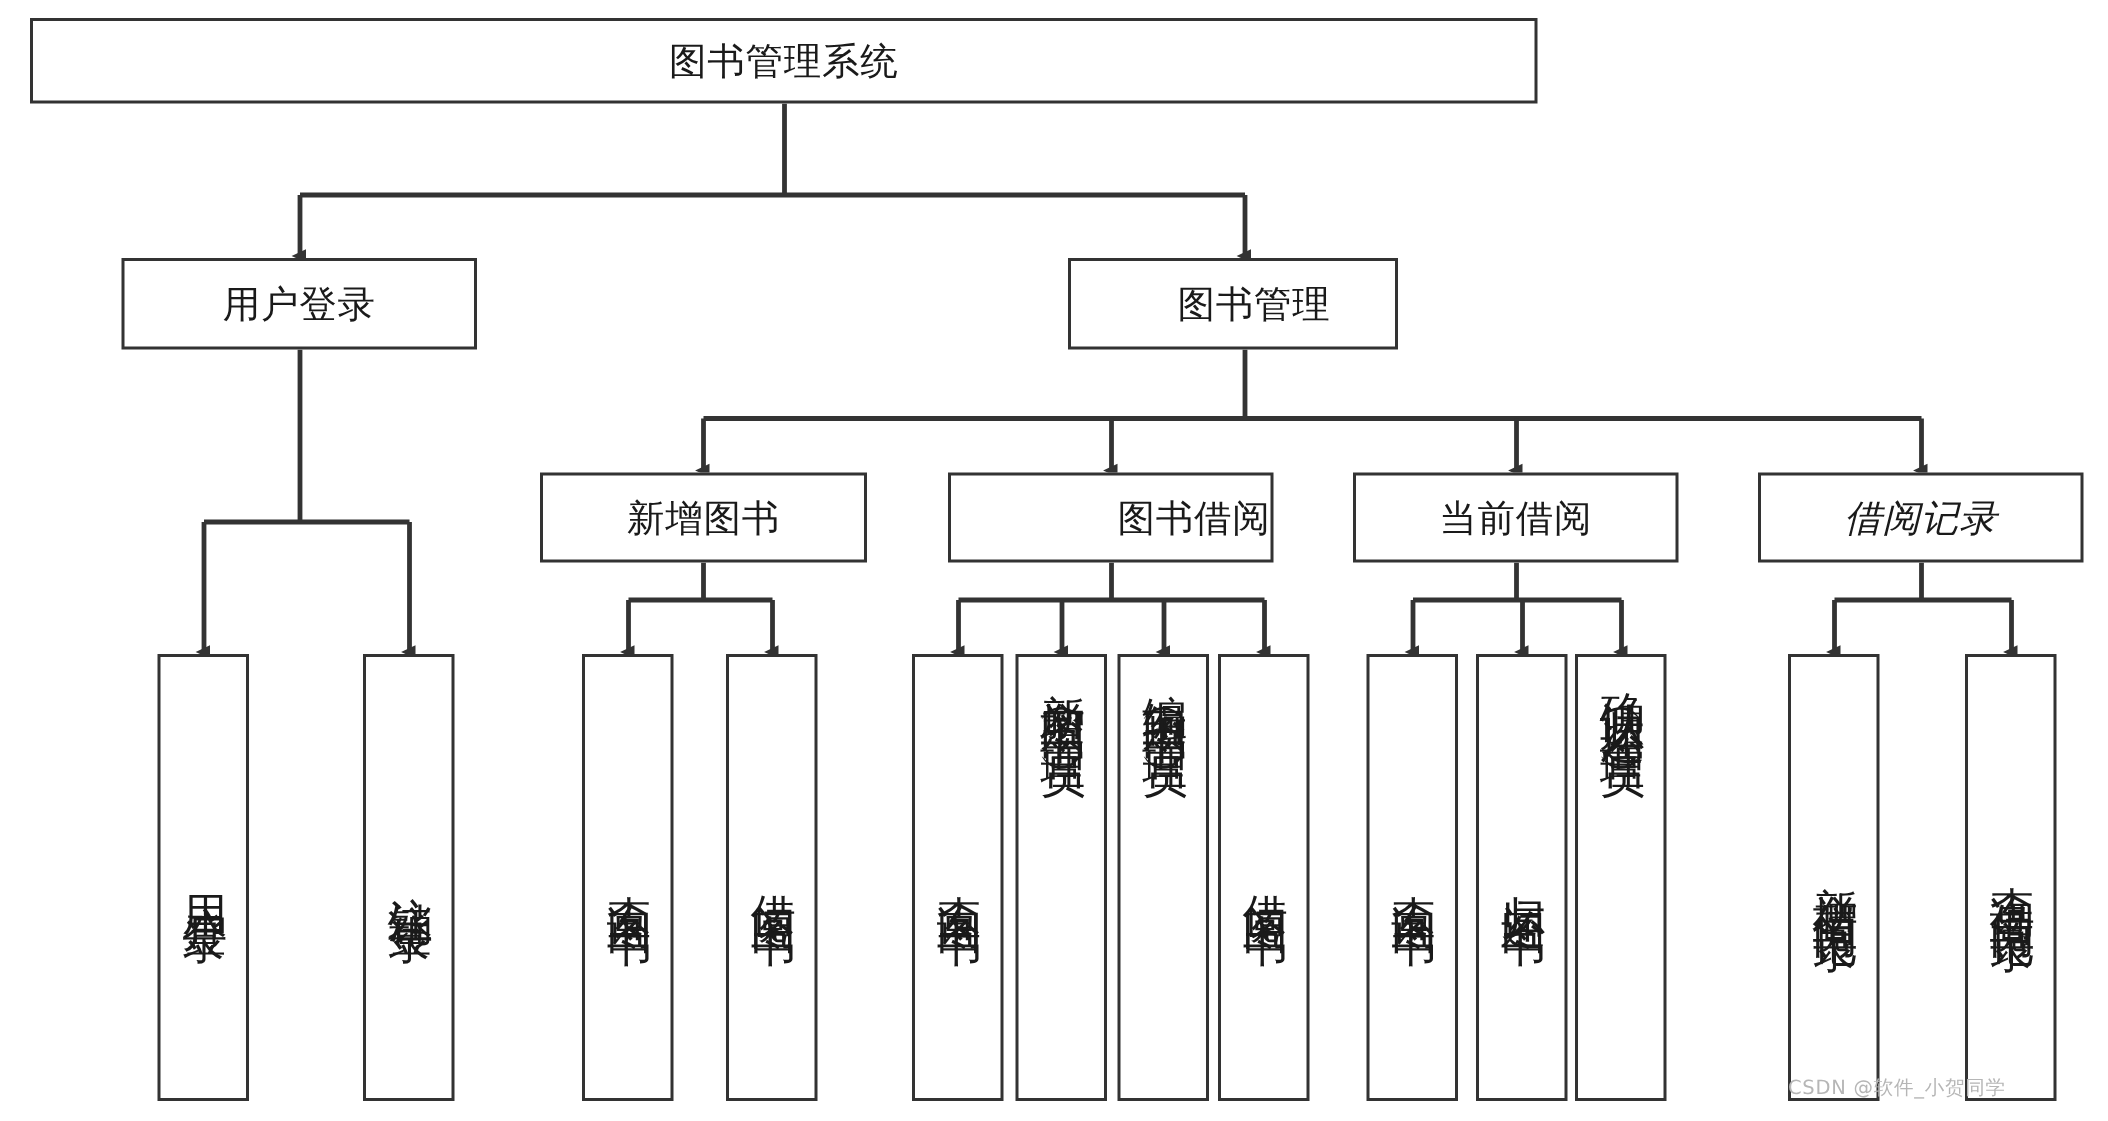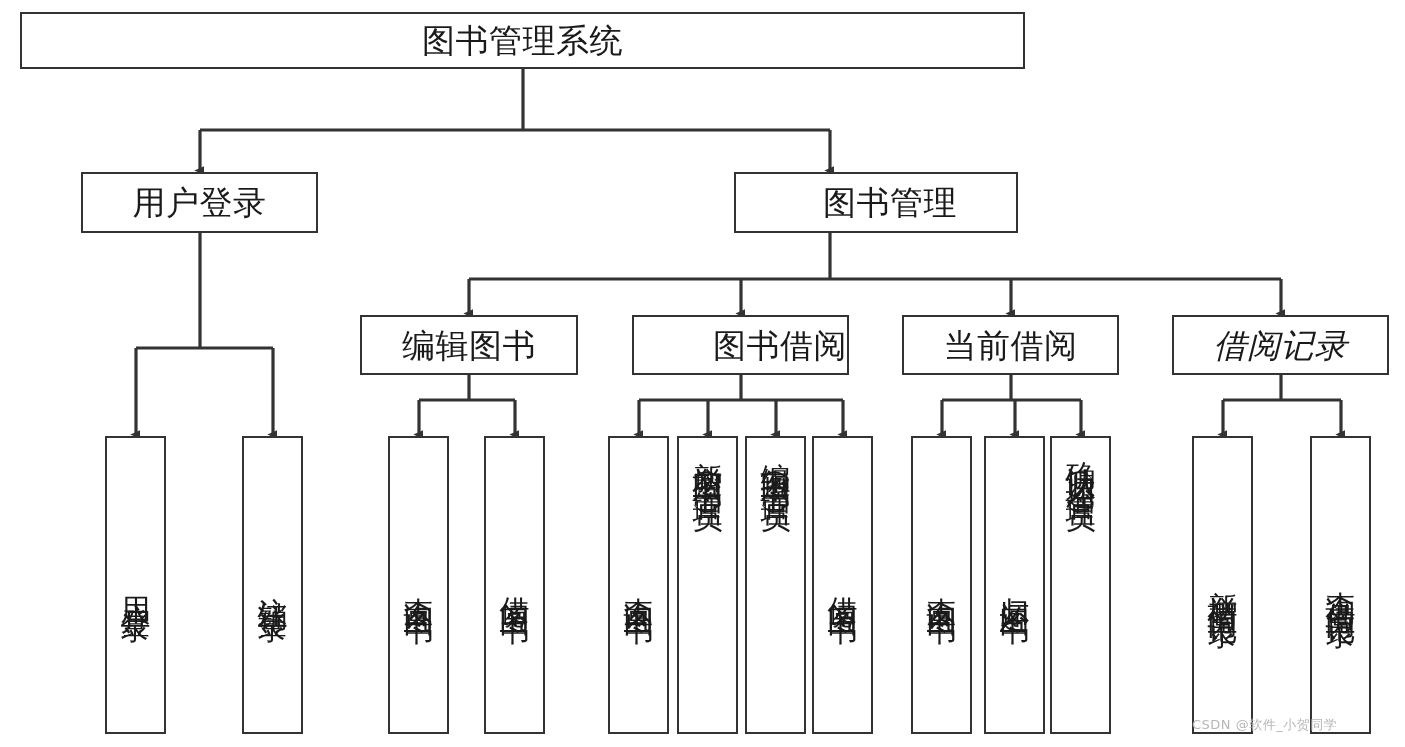--- a/index.html
+++ b/index.html
@@ -37,21 +37,21 @@
     justify-content: center;
     overflow: hidden;
   }
   .node-label {
     color: #1a1a1a;
     line-height: 1.0;
     white-space: nowrap;
     letter-spacing: 0.5px;
   }
   .node.horizontal .node-label {
-    font-size: 33px;
+    font-size: 25px;
   }
   .node.vertical {
     align-items: flex-start;
     justify-content: center;
     padding-top: 0;
   }
   .node.vertical .node-label {
     writing-mode: vertical-rl;
     text-orientation: upright;
     font-size: 30px;
@@ -109,25 +109,25 @@
         <path d="M1341,400 L1341,435" marker-end="url(#arrow)"></path>
       </g>
   </svg>
   <div id="node-layer">
       <div class="node horizontal" style="left: 20px; top: 12px; width: 1005px; height: 57px;">
         <span class="node-label">图书管理系统</span>
       </div>
       <div class="node horizontal" style="left: 81px; top: 172px; width: 237px; height: 61px;">
         <span class="node-label">用户登录</span>
       </div>
-      <div class="node horizontal" style="left: 734px; top: 172px; width: 284px; height: 61px; padding-left: 28px;">
+      <div class="node horizontal" style="left: 712px; top: 172px; width: 220px; height: 61px; padding-left: 28px;">
         <span class="node-label">图书管理</span>
       </div>
       <div class="node horizontal" style="left: 360px; top: 315px; width: 218px; height: 60px;">
-        <span class="node-label">编辑图书</span>
+        <span class="node-label">新增图书</span>
       </div>
       <div class="node horizontal" style="left: 632px; top: 315px; width: 217px; height: 60px; justify-content: flex-end;">
         <span class="node-label">图书借阅</span>
       </div>
       <div class="node horizontal" style="left: 902px; top: 315px; width: 217px; height: 60px;">
         <span class="node-label">当前借阅</span>
       </div>
       <div class="node horizontal" style="left: 1172px; top: 315px; width: 217px; height: 60px; font-style: italic;">
         <span class="node-label">借阅记录</span>
       </div>

